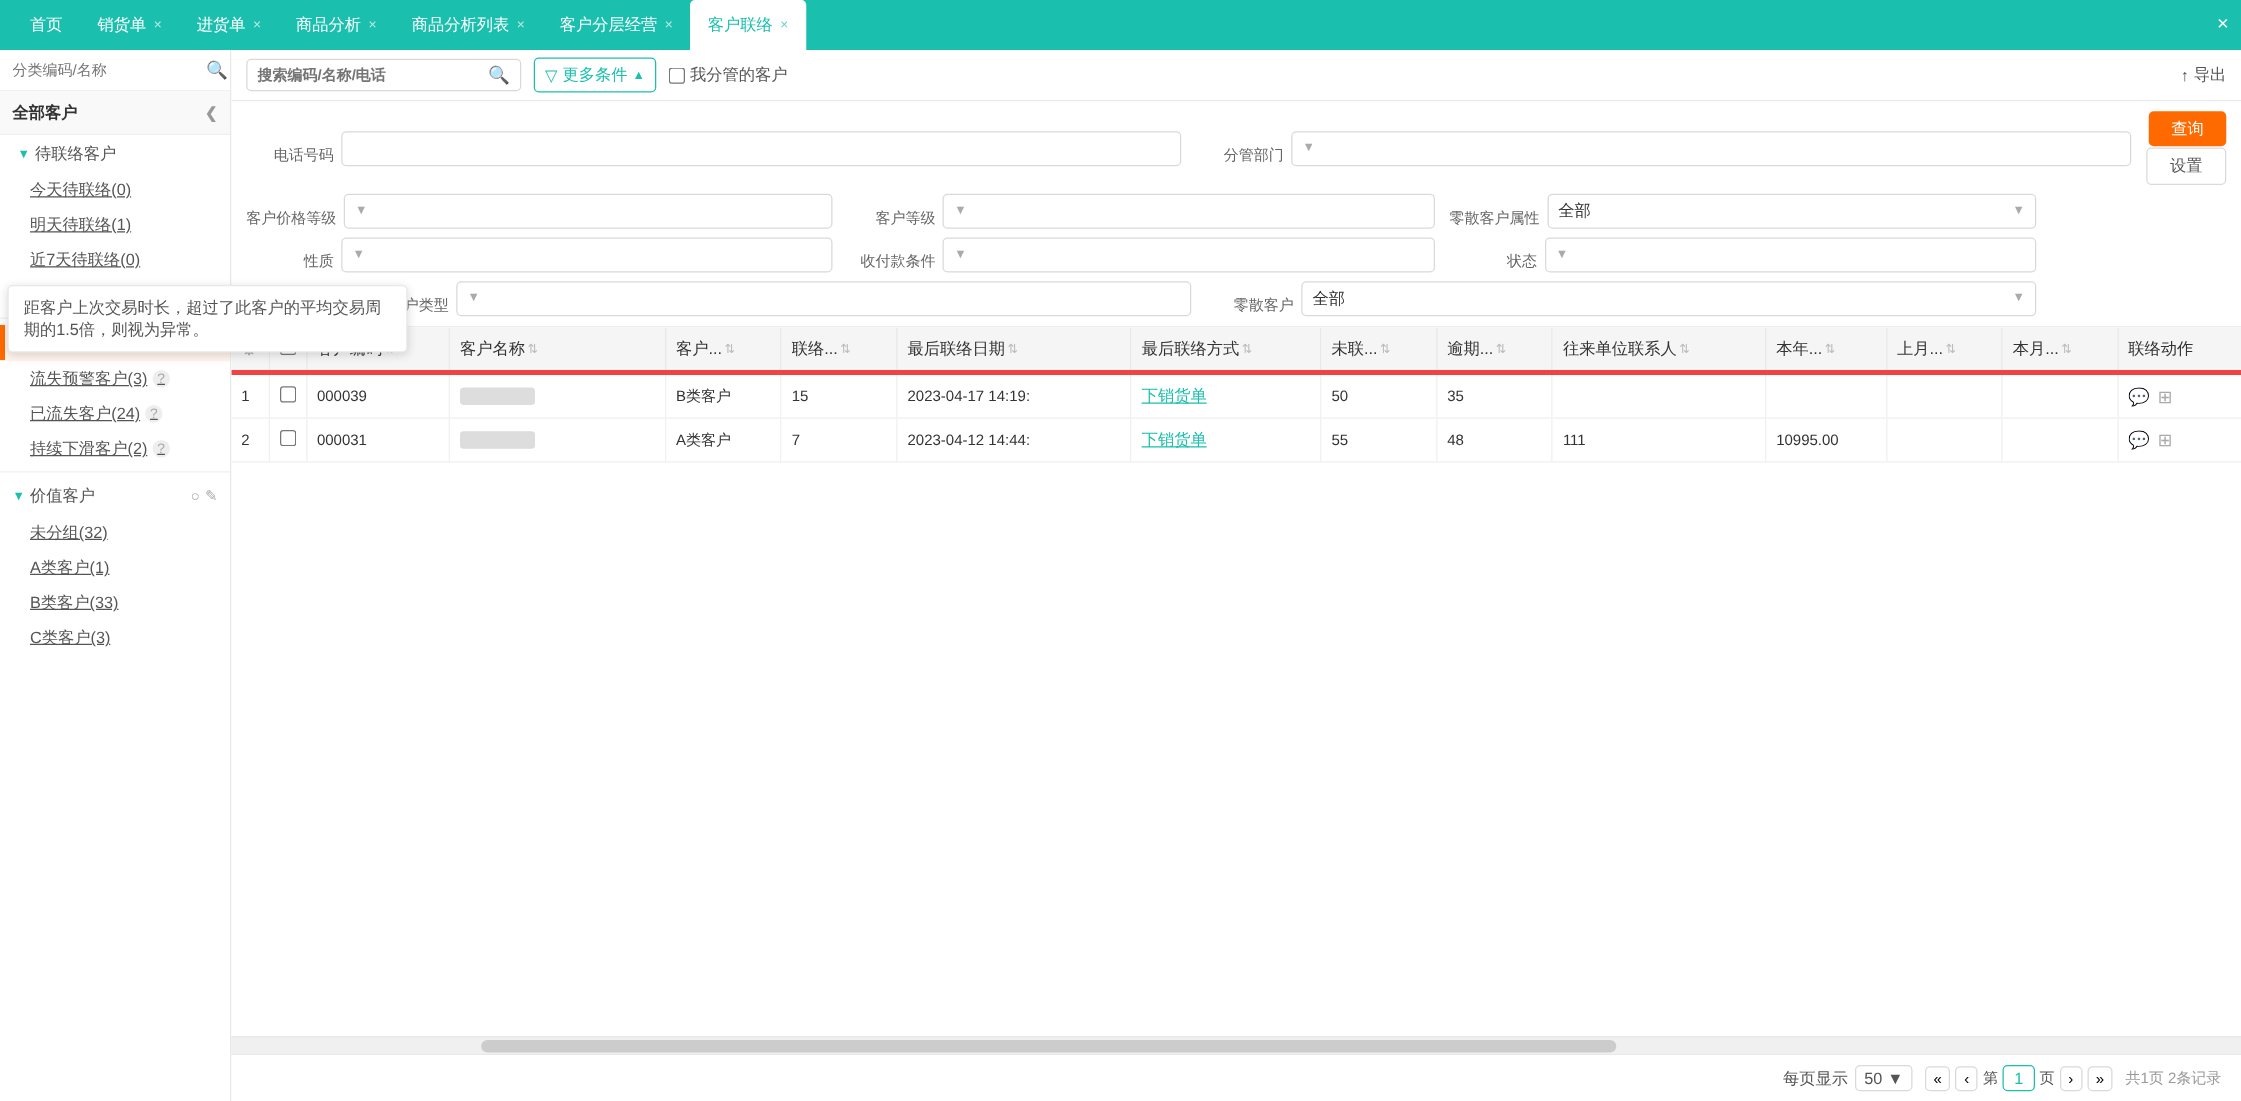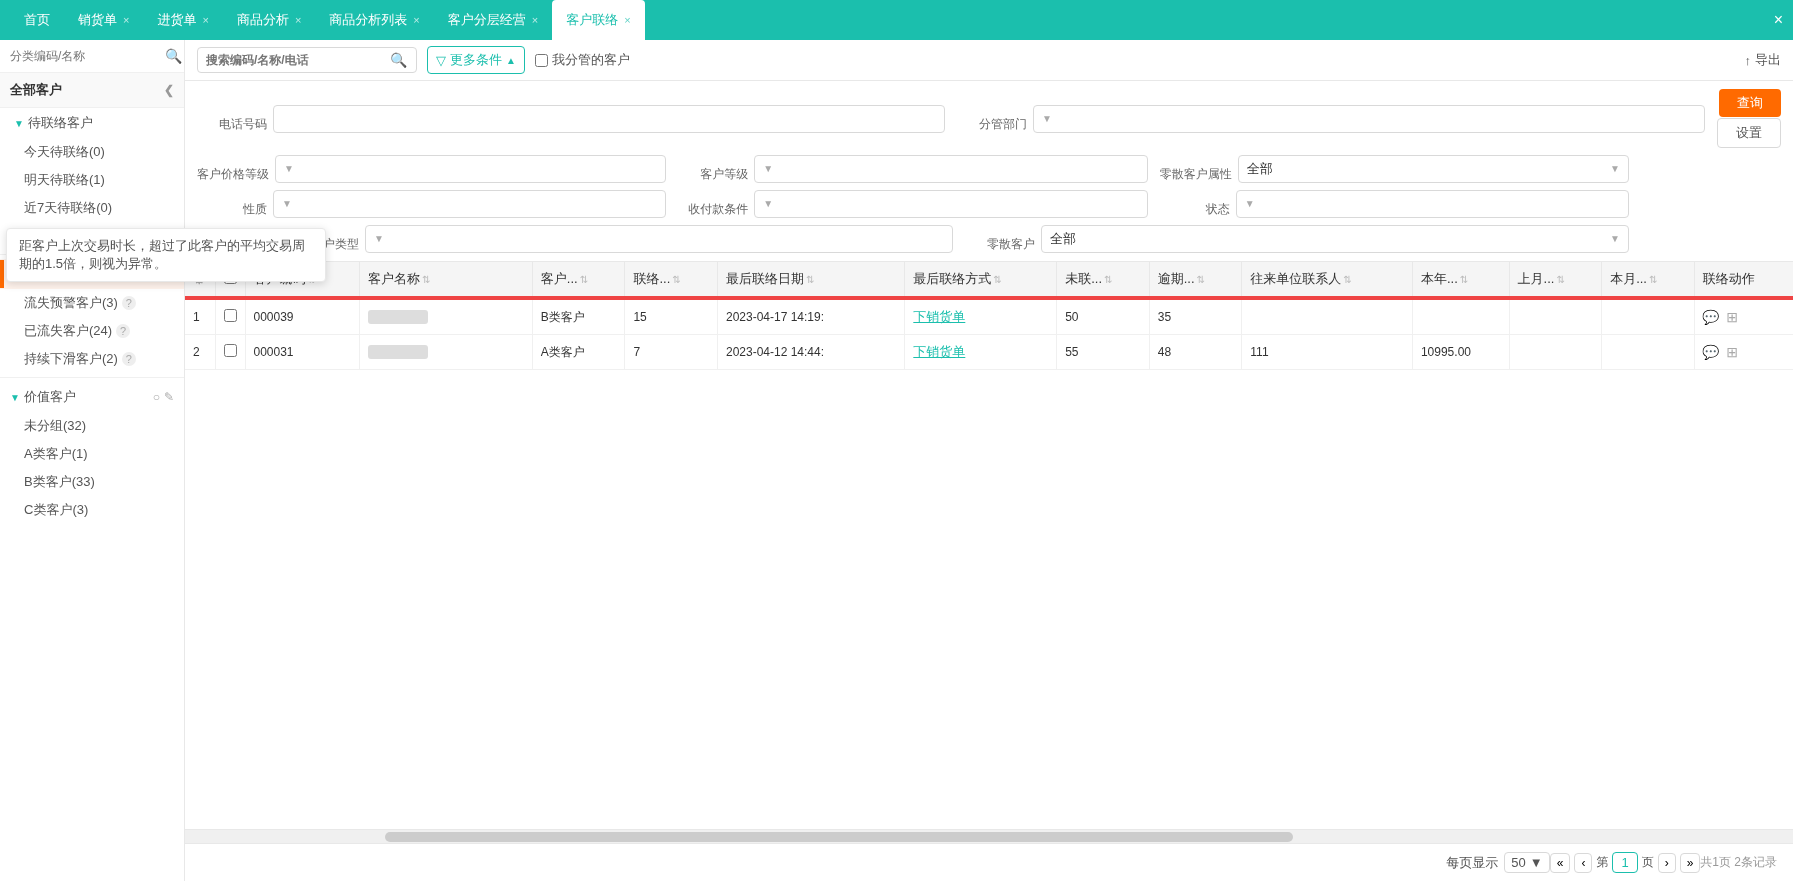--- a/index.html
+++ b/index.html
@@ -52,21 +52,21 @@
     .sidebar-section-title .collapse-icon { color: #999; font-size: 12px; }
 
     .sidebar-group-title {
       display: flex; align-items: center; padding: 6px 10px 6px 14px;
       color: #555; font-size: 13px; cursor: pointer;
     }
     .sidebar-group-title .arrow { margin-right: 4px; color: #1bbfad; font-size: 10px; }
 
     .sidebar-item {
       padding: 5px 10px 5px 24px; color: #555; cursor: pointer; font-size: 13px;
-      display: flex; align-items: center;
+      display: flex; align-items: center; text-decoration: underline;
     }
 
     .sidebar-divider { height: 1px; background: #f0f0f0; margin: 4px 0; }
 
     .sidebar-group2 {
       display: flex; align-items: center; padding: 6px 10px 6px 10px;
       color: #555; font-size: 13px; cursor: pointer; justify-content: space-between;
     }
     .sidebar-group2 .left { display: flex; align-items: center; }
     .sidebar-group2 .arrow { margin-right: 4px; color: #1bbfad; font-size: 10px; }
@@ -179,21 +179,21 @@
 
     
     .blur-cell {
       display: inline-block; background: #ddd; border-radius: 3px;
       width: 60px; height: 14px; vertical-align: middle;
     }
 
     
     .table-footer {
       background: #fff; border-top: 1px solid #e8e8e8; padding: 8px 16px;
-      display: flex; align-items: center; justify-content: flex-end; 
+      display: flex; align-items: center; justify-content: flex-end; gap: 10px;
     }
     .footer-page-size {
       display: flex; align-items: center; gap: 6px; color: #555;
     }
     .page-size-select {
       border: 1px solid #d9d9d9; border-radius: 4px; padding: 2px 6px;
       font-size: 12px; display: flex; align-items: center; gap: 4px; cursor: pointer;
     }
     .pagination {
       display: flex; align-items: center; gap: 4px; color: #555;

